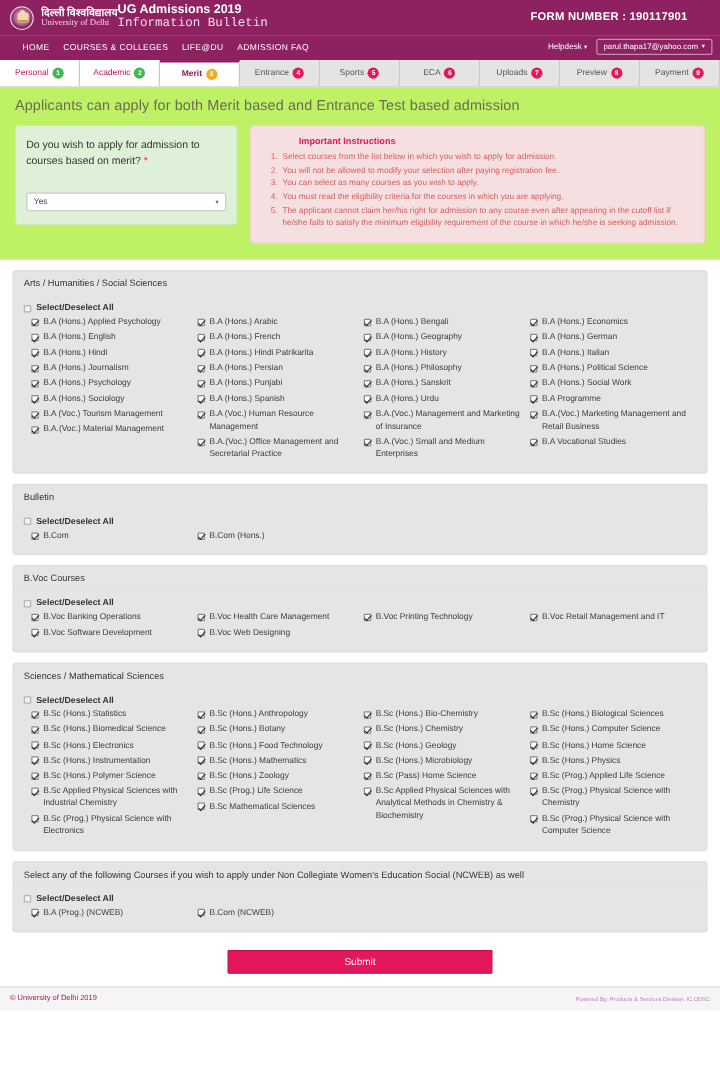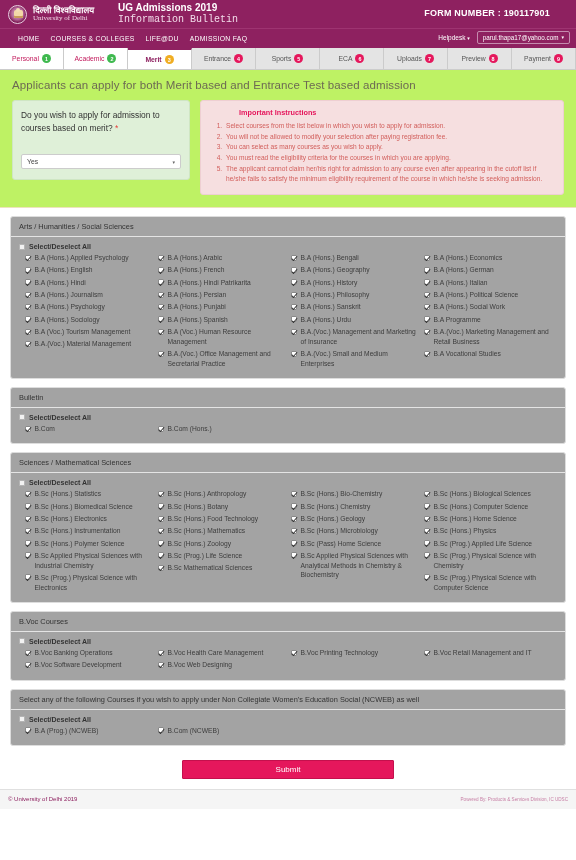--- a/index.html
+++ b/index.html
@@ -12,21 +12,20 @@
   }
 
   
   .topbar {
     background: #8e2160;
     height: 28px;
     display: flex;
     align-items: center;
     padding: 0 8px;
     position: relative;
-    gap: 10px;
   }
   .brand { display: flex; align-items: center; gap: 6px; }
   .du-seal {
     width: 19px; height: 19px; border-radius: 50%;
     background: radial-gradient(circle at 50% 45%, #d6a6c4 0%, #b4689a 45%, #7d1a54 70%, #5e0f3e 100%);
     border: 1.4px solid #e8cfe0;
     position: relative; flex: 0 0 auto;
   }
   .du-seal::before {
     content: ""; position: absolute; left: 4.5px; top: 4px;
@@ -34,21 +33,21 @@
     background: #f2d8a8;
     box-shadow: inset 0 -2px 0 #c89a5a;
   }
   .du-seal::after {
     content: ""; position: absolute; left: 6.5px; top: 2px;
     width: 4px; height: 4px; border-radius: 50%; background: #f3ddb5;
   }
   .brandtext { line-height: 1.05; }
   .brand-hi { color: #ffffff; font-size: 8.5px; font-weight: bold; font-family: "Liberation Serif", serif; }
   .brand-en { color: #f0d8e6; font-size: 7px; font-family: "Liberation Serif", serif; }
-  .sitetitle { margin-left: 14px; line-height: 1.2; }
+  .sitetitle { line-height: 1.2; }
   .sitetitle .t1 { color: #ffffff; font-size: 10px; font-weight: bold; }
   .sitetitle .t2 { color: #f2dcea; font-size: 10px; font-family: Liberation Mono, monospace; }
   .formno {
     position: absolute; right: 26px; top: 8px;
     color: #ffffff; font-size: 9px; font-weight: bold; letter-spacing: .2px;
   }
 
   .navbar {
     background: #8e2160;
     height: 20px;
@@ -129,21 +128,21 @@
   .ins-title { color: #e5175c; font-size: 7.3px; font-weight: bold; margin-bottom: 4px; padding-left: 29px; }
   .instructions ol { margin: 0 0 0 14px; }
   .instructions li {
     color: #d2605d; font-size: 6.6px; line-height: 1.62; padding-left: 2px;
   }
 
   
   .content { padding: 8px 10px 0 10px; background: #ffffff; }
   .panel {
     border: 1px solid #dddddd; border-radius: 3px;
-    margin-bottom: 8px; background: #a3a3a3;
+    margin-bottom: 8px; background: #e5e5e5;
   }
   .panel-head {
     padding: 5px 8px; font-size: 7.4px; color: #333333;
     border-bottom: 1px solid #e4e4e4;
   }
   .panel-body { padding: 6px 8px 7px 8px; }
   .selall { display: flex; align-items: center; gap: 4px; margin-bottom: 3px; }
   .selall-label { font-size: 7px; font-weight: bold; color: #333333; }
   .cb {
     width: 6px; height: 6px; flex: 0 0 6px;
@@ -452,20 +451,63 @@
               <span class="cb checked"></span>
               <span class="opt-label">B.Com (Hons.)</span>
             </div>
           </div>
           <div class="col"></div>
           <div class="col"></div>
         </div>
       </div>
     </div>
     <div class="panel">
+      <div class="panel-head">B.Voc Courses</div>
+      <div class="panel-body">
+        <div class="selall">
+          <span class="cb"></span>
+          <span class="selall-label">Select/Deselect All</span>
+        </div>
+        <div class="cols">
+          <div class="col">
+            <div class="opt">
+              <span class="cb checked"></span>
+              <span class="opt-label">B.Voc Banking Operations</span>
+            </div>
+            <div class="opt">
+              <span class="cb checked"></span>
+              <span class="opt-label">B.Voc Software Development</span>
+            </div>
+          </div>
+          <div class="col">
+            <div class="opt">
+              <span class="cb checked"></span>
+              <span class="opt-label">B.Voc Health Care Management</span>
+            </div>
+            <div class="opt">
+              <span class="cb checked"></span>
+              <span class="opt-label">B.Voc Web Designing</span>
+            </div>
+          </div>
+          <div class="col">
+            <div class="opt">
+              <span class="cb checked"></span>
+              <span class="opt-label">B.Voc Printing Technology</span>
+            </div>
+          </div>
+          <div class="col">
+            <div class="opt">
+              <span class="cb checked"></span>
+              <span class="opt-label">B.Voc Retail Management and IT</span>
+            </div>
+          </div>
+        </div>
+      </div>
+    </div>
+    <div class="panel">
       <div class="panel-head">Sciences / Mathematical Sciences</div>
       <div class="panel-body">
         <div class="selall">
           <span class="cb"></span>
           <span class="selall-label">Select/Deselect All</span>
         </div>
         <div class="cols">
           <div class="col">
             <div class="opt">
               <span class="cb checked"></span>
@@ -573,63 +615,20 @@
               <span class="cb checked"></span>
               <span class="opt-label">B.Sc (Prog.) Applied Life Science</span>
             </div>
             <div class="opt">
               <span class="cb checked"></span>
               <span class="opt-label">B.Sc (Prog.) Physical Science with Chemistry</span>
             </div>
             <div class="opt">
               <span class="cb checked"></span>
               <span class="opt-label">B.Sc (Prog.) Physical Science with Computer Science</span>
-            </div>
-          </div>
-        </div>
-      </div>
-    </div>
-    <div class="panel">
-      <div class="panel-head">B.Voc Courses</div>
-      <div class="panel-body">
-        <div class="selall">
-          <span class="cb"></span>
-          <span class="selall-label">Select/Deselect All</span>
-        </div>
-        <div class="cols">
-          <div class="col">
-            <div class="opt">
-              <span class="cb checked"></span>
-              <span class="opt-label">B.Voc Banking Operations</span>
-            </div>
-            <div class="opt">
-              <span class="cb checked"></span>
-              <span class="opt-label">B.Voc Software Development</span>
-            </div>
-          </div>
-          <div class="col">
-            <div class="opt">
-              <span class="cb checked"></span>
-              <span class="opt-label">B.Voc Health Care Management</span>
-            </div>
-            <div class="opt">
-              <span class="cb checked"></span>
-              <span class="opt-label">B.Voc Web Designing</span>
-            </div>
-          </div>
-          <div class="col">
-            <div class="opt">
-              <span class="cb checked"></span>
-              <span class="opt-label">B.Voc Printing Technology</span>
-            </div>
-          </div>
-          <div class="col">
-            <div class="opt">
-              <span class="cb checked"></span>
-              <span class="opt-label">B.Voc Retail Management and IT</span>
             </div>
           </div>
         </div>
       </div>
     </div>
     <div class="panel">
       <div class="panel-head">Select any of the following Courses if you wish to apply under Non Collegiate Women's Education Social (NCWEB) as well</div>
       <div class="panel-body">
         <div class="selall">
           <span class="cb"></span>

